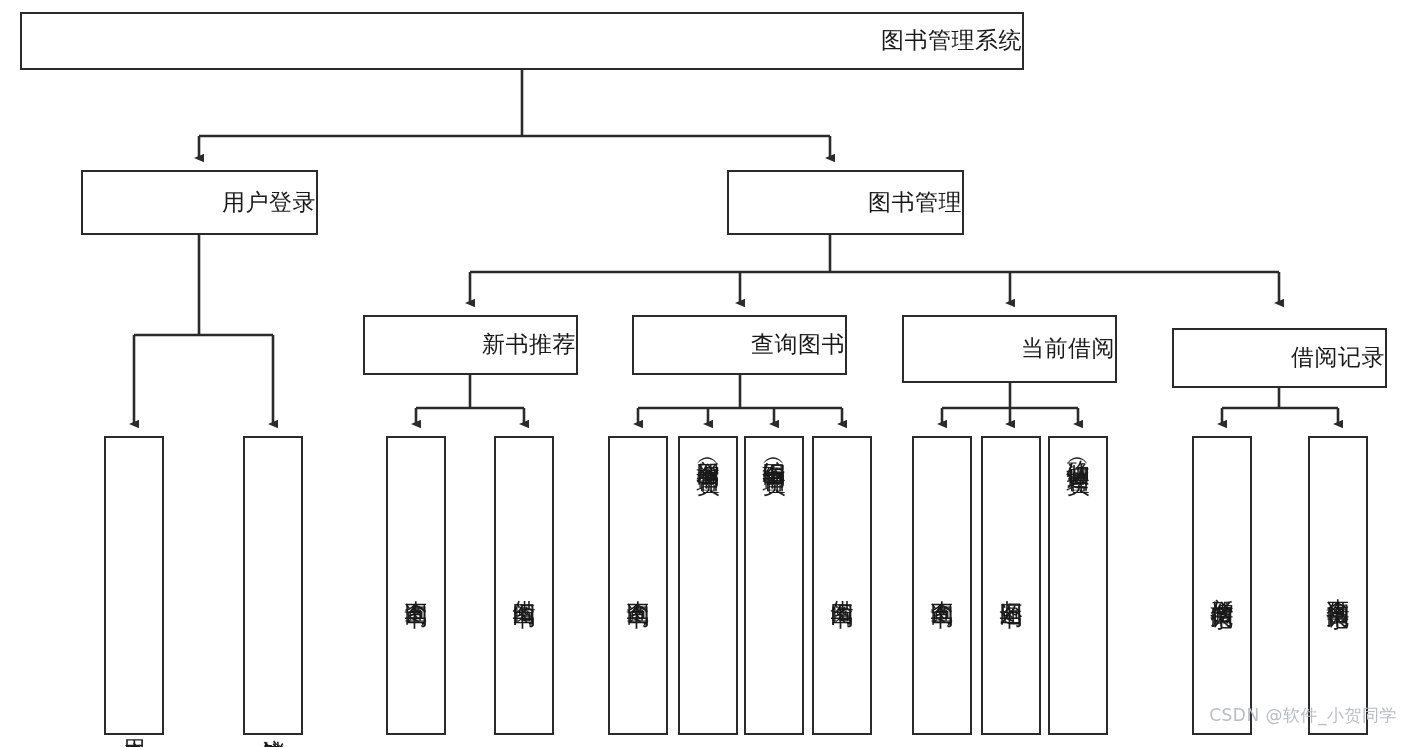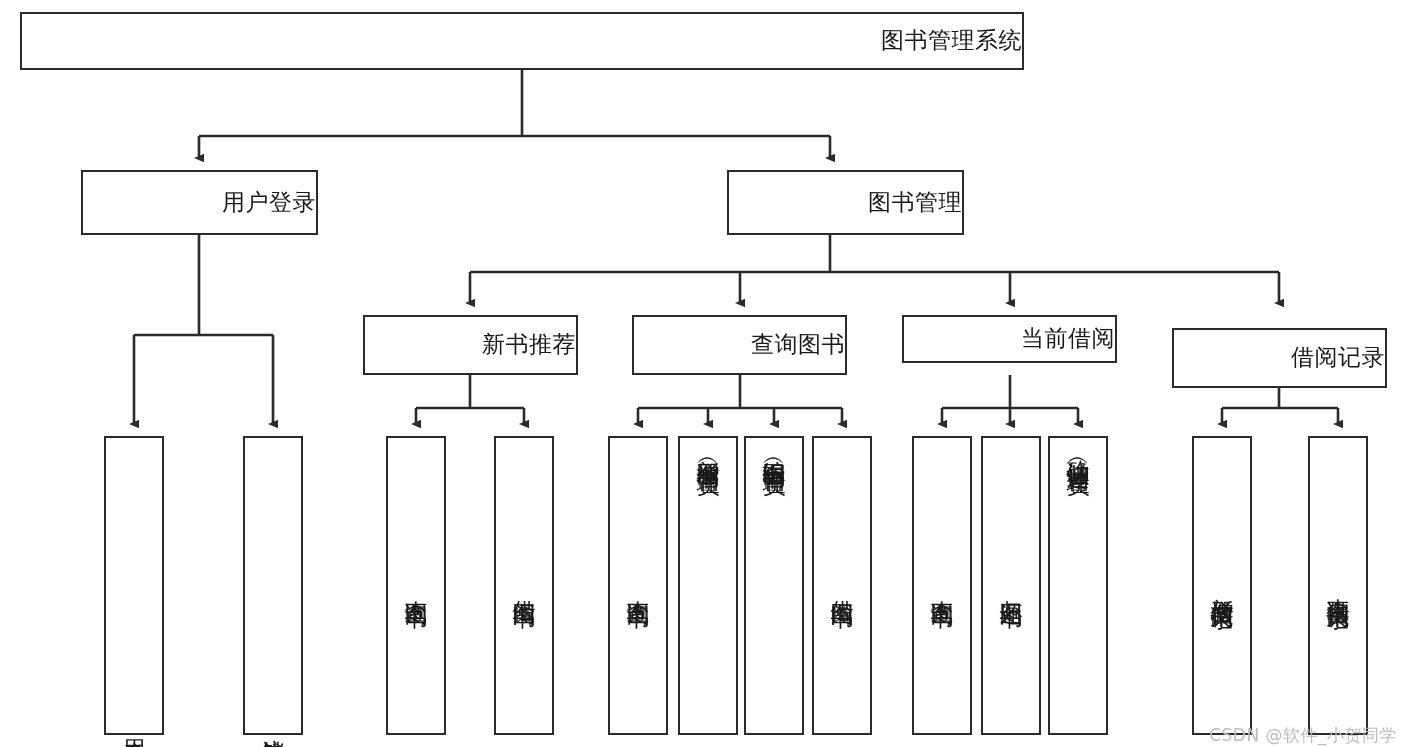--- a/index.html
+++ b/index.html
@@ -54,21 +54,21 @@
     position: absolute;
     left: 0;
     top: 0;
     width: 1405px;
     height: 747px;
     pointer-events: none;
   }
   #watermark {
     position: absolute;
     right: 8px;
-    bottom: 0;
+    bottom: 20px;
     font-size: 17px;
     color: #b9bcc0;
     letter-spacing: 0.5px;
     white-space: nowrap;
   }
 </style>
 </head>
 <body>
 
 <div id="canvas">
@@ -133,21 +133,21 @@
   <div class="node h" style="left:711px; top:170px; width:237px; height:65px;margin-left:16px;">
     <span class="lbl">图书管理</span>
   </div>
 
   <div class="node h" style="left:363px; top:315px; width:215px; height:60px;">
     <span class="lbl">新书推荐</span>
   </div>
   <div class="node h" style="left:632px; top:315px; width:215px; height:60px;">
     <span class="lbl">查询图书</span>
   </div>
-  <div class="node h" style="left:902px; top:315px; width:215px; height:48px;">
+  <div class="node h" style="left:902px; top:315px; width:215px; height:68px;">
     <span class="lbl">当前借阅</span>
   </div>
   <div class="node h" style="left:1172px; top:328px; width:215px; height:60px;">
     <span class="lbl">借阅记录</span>
   </div>
 
   <div class="node v botal" style="left:104px; top:436px; width:60px; height:299px;">
     <span class="lbl">用户登录</span>
   </div>
   <div class="node v botal" style="left:243px; top:436px; width:60px; height:299px;">

